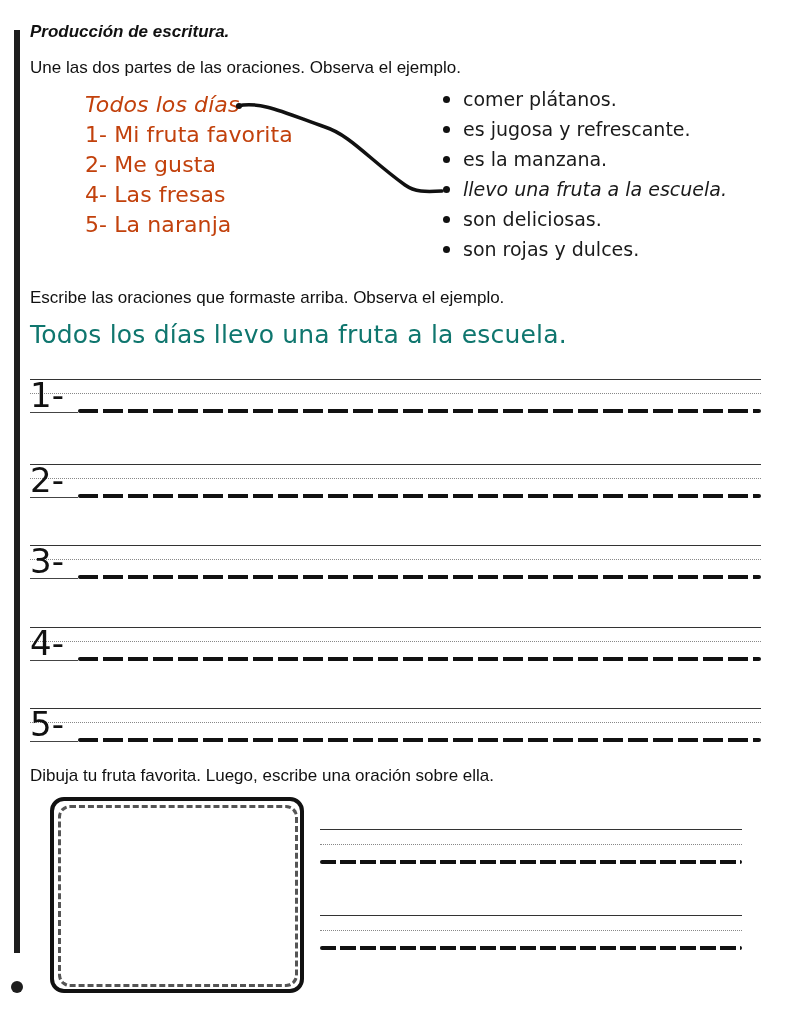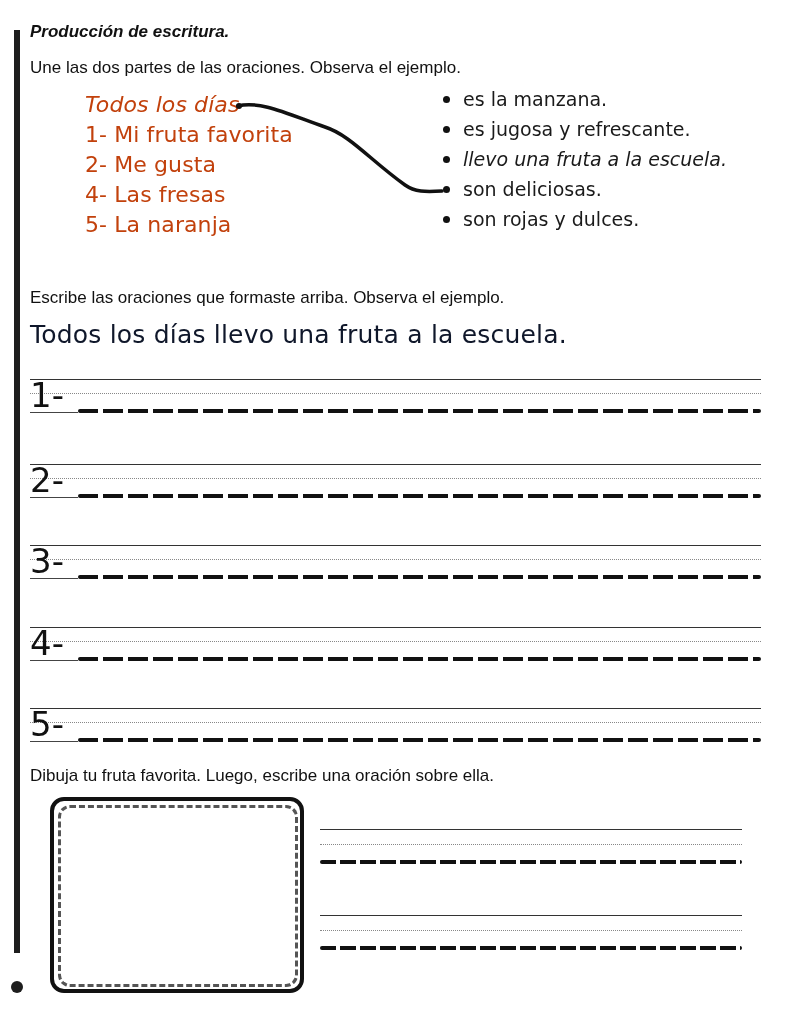--- a/index.html
+++ b/index.html
@@ -17,21 +17,21 @@
 
   .left-col { left: 85px; top: 90px; }
   .left-col div { font-size: 22px; height: 30px; line-height: 30px; color: #c2410c; letter-spacing: 0.1px; }
   .left-col .ex { font-style: italic; }
 
   .right-col { left: 443px; top: 84px; }
   .right-col div { font-size: 19px; height: 30px; line-height: 30px; color: #1a1a1a; position: relative; padding-left: 20px; }
   .right-col div::before { content: ""; position: absolute; left: 0; top: 12px; width: 7px; height: 7px; border-radius: 50%; background: #111; }
   .right-col .ex { font-style: italic; }
 
-  .example-sentence { left: 30px; top: 320px; font-size: 25px; color: #0f172a; letter-spacing: 0.2px; }
+  .example-sentence { left: 30px; top: 320px; font-size: 25px; color: #0f766e; letter-spacing: 0.2px; }
 
   
   .hw-row { left: 30px; width: 731px; height: 34px; }
   .hw-row .top { position: absolute; left: 0; right: 0; top: 0; height: 0; border-top: 1.5px solid #333; }
   .hw-row .mid { position: absolute; left: 0; right: 0; top: 14px; height: 0; border-top: 1.5px dotted #888; }
   .hw-row .base { position: absolute; left: 48px; right: 0; top: 30px; height: 4px;
     background: repeating-linear-gradient(90deg, #111 0 20px, transparent 20px 25px); border-radius: 2px; }
   .hw-row .base-line { position: absolute; left: 0; width: 48px; top: 33px; border-top: 1.5px solid #444; }
   .hw-row .num { position: absolute; left: 0; top: -2px; font-size: 34px; line-height: 36px; font-family: "DejaVu Sans", sans-serif; color: #111; }
 
@@ -60,22 +60,23 @@
   <div>4- Las fresas</div>
   <div>5- La naranja</div>
 </div>
 
 <svg class="abs" style="left:230px;top:90px;" width="220" height="110">
   <path d="M8 16 C 30 10, 60 25, 95 37 C 120 45, 140 70, 175 95 C 185 102, 195 102, 212 101" stroke="#111" stroke-width="3.5" fill="none" stroke-linecap="round"></path>
   <circle cx="9" cy="16" r="3" fill="#111"></circle>
 </svg>
 
 <div class="abs right-col dj">
+  <div>comer plátanos.</div>
+  <div>es jugosa y refrescante.</div>
   <div>es la manzana.</div>
-  <div>es jugosa y refrescante.</div>
   <div class="ex">llevo una fruta a la escuela.</div>
   <div>son deliciosas.</div>
   <div>son rojas y dulces.</div>
 </div>
 
 <div class="abs instr sans" style="top:288px;">Escribe las oraciones que formaste arriba. Observa el ejemplo.</div>
 <div class="abs example-sentence dj">Todos los días llevo una fruta a la escuela.</div>
 
 <div class="abs hw-row" style="top:379px;">
   <div class="top"></div>

